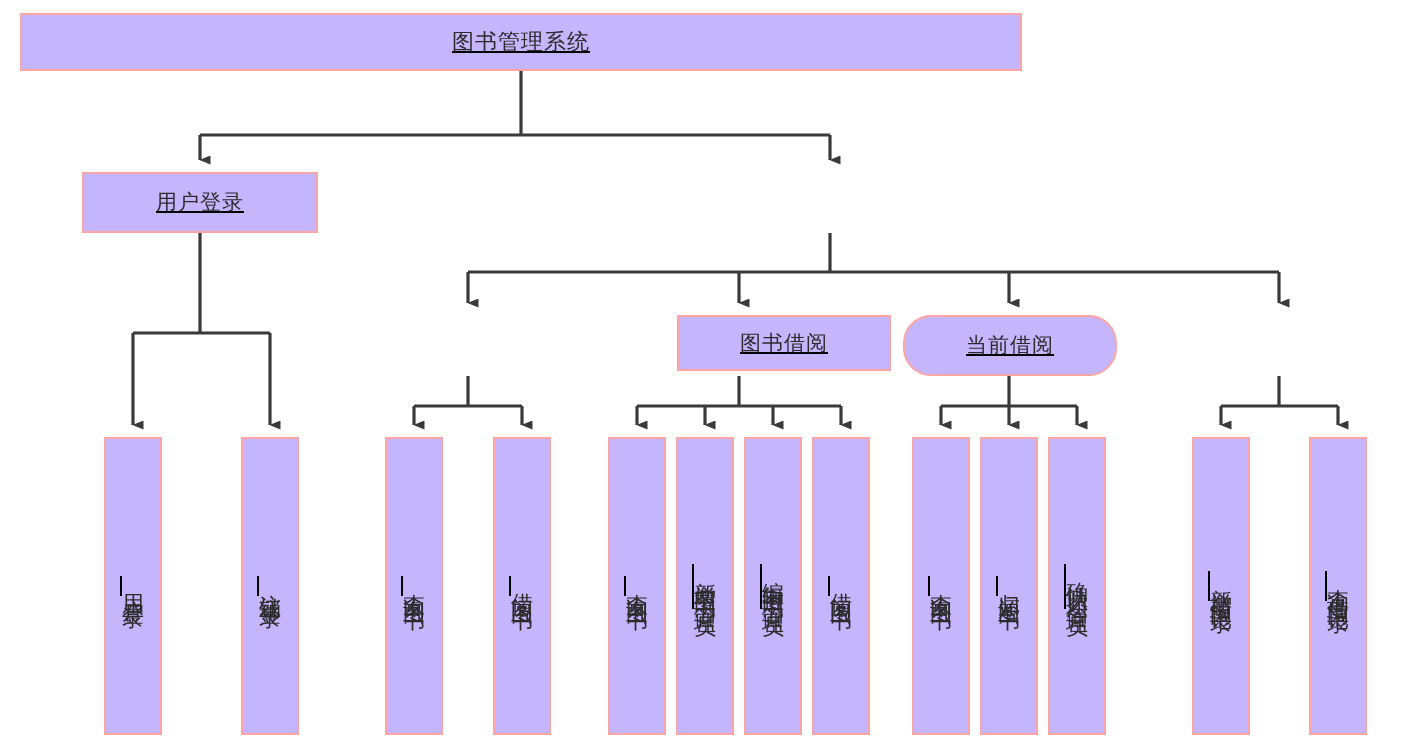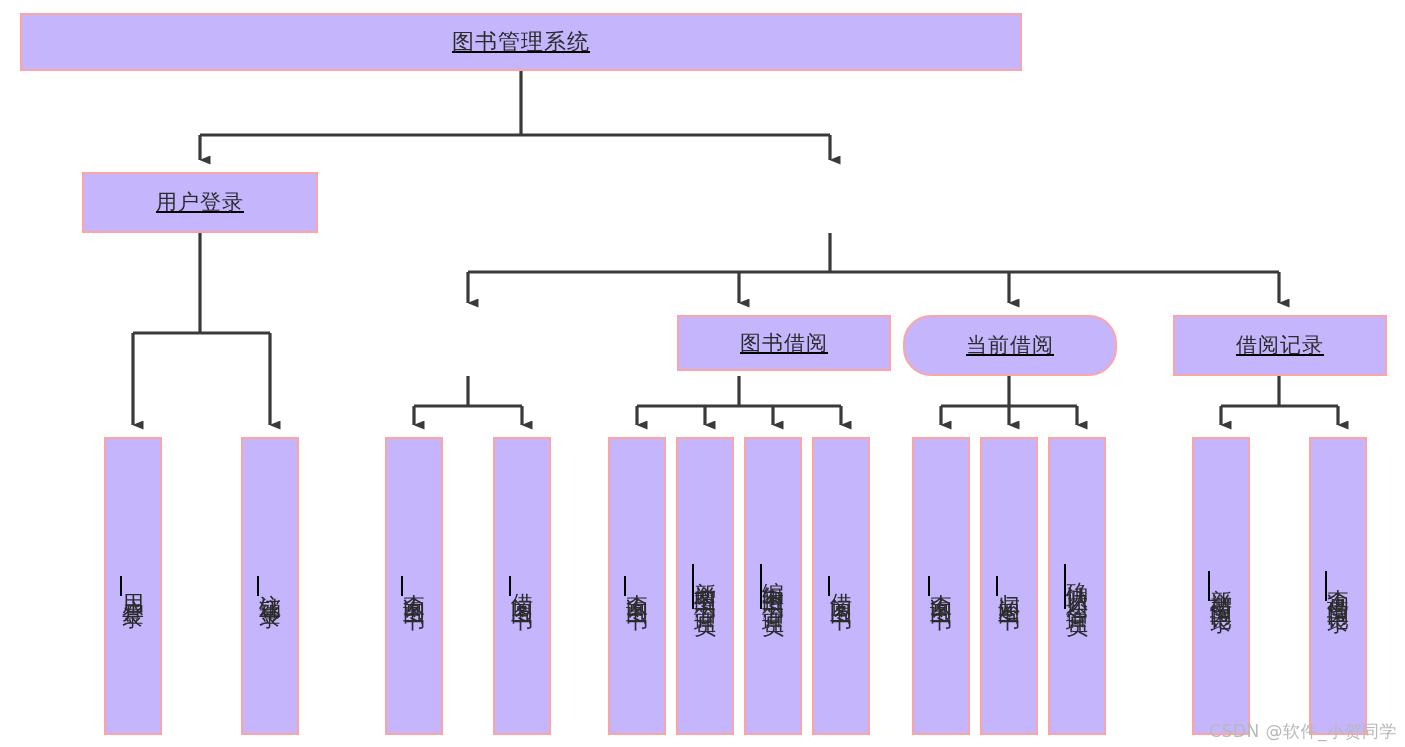--- a/index.html
+++ b/index.html
@@ -158,23 +158,20 @@
   <div class="node-box level-1" style="left:82px; top:172px; width:236px; height:61px;">
     <span class="node-label">用户登录</span>
   </div>
 
   <div class="node-box level-2" style="left:633px; top:315px; width:214px; height:56px;margin-left:44px;">
     <span class="node-label">图书借阅</span>
   </div>
   <div class="node-box level-2" style="left:903px; top:315px; width:214px; height:61px;border-radius:28px;">
     <span class="node-label">当前借阅</span>
   </div>
-  <div class="node-box level-2" style="left:1173px; top:315px; width:214px; height:61px;">
-    <span class="node-label">借阅记录</span>
-  </div>
 
   <div class="node-box leaf" style="left:104px; top:437px; width:58px; height:298px;">
     <span class="node-label">用户登录</span>
   </div>
   <div class="node-box leaf" style="left:241px; top:437px; width:58px; height:298px;">
     <span class="node-label">注销登录</span>
   </div>
 
   <div class="node-box leaf" style="left:385px; top:437px; width:58px; height:298px;">
     <span class="node-label">查询图书</span>
@@ -206,15 +203,14 @@
     <span class="node-label">确认归还（管理员）</span>
   </div>
 
   <div class="node-box leaf" style="left:1192px; top:437px; width:58px; height:298px;">
     <span class="node-label">新增借阅记录</span>
   </div>
   <div class="node-box leaf" style="left:1309px; top:437px; width:58px; height:298px;">
     <span class="node-label">查询借阅记录</span>
   </div>
 
-  <div class="watermark">CSDN @软件_小贺同学</div>
 
 </div>
 
 </body></html>

